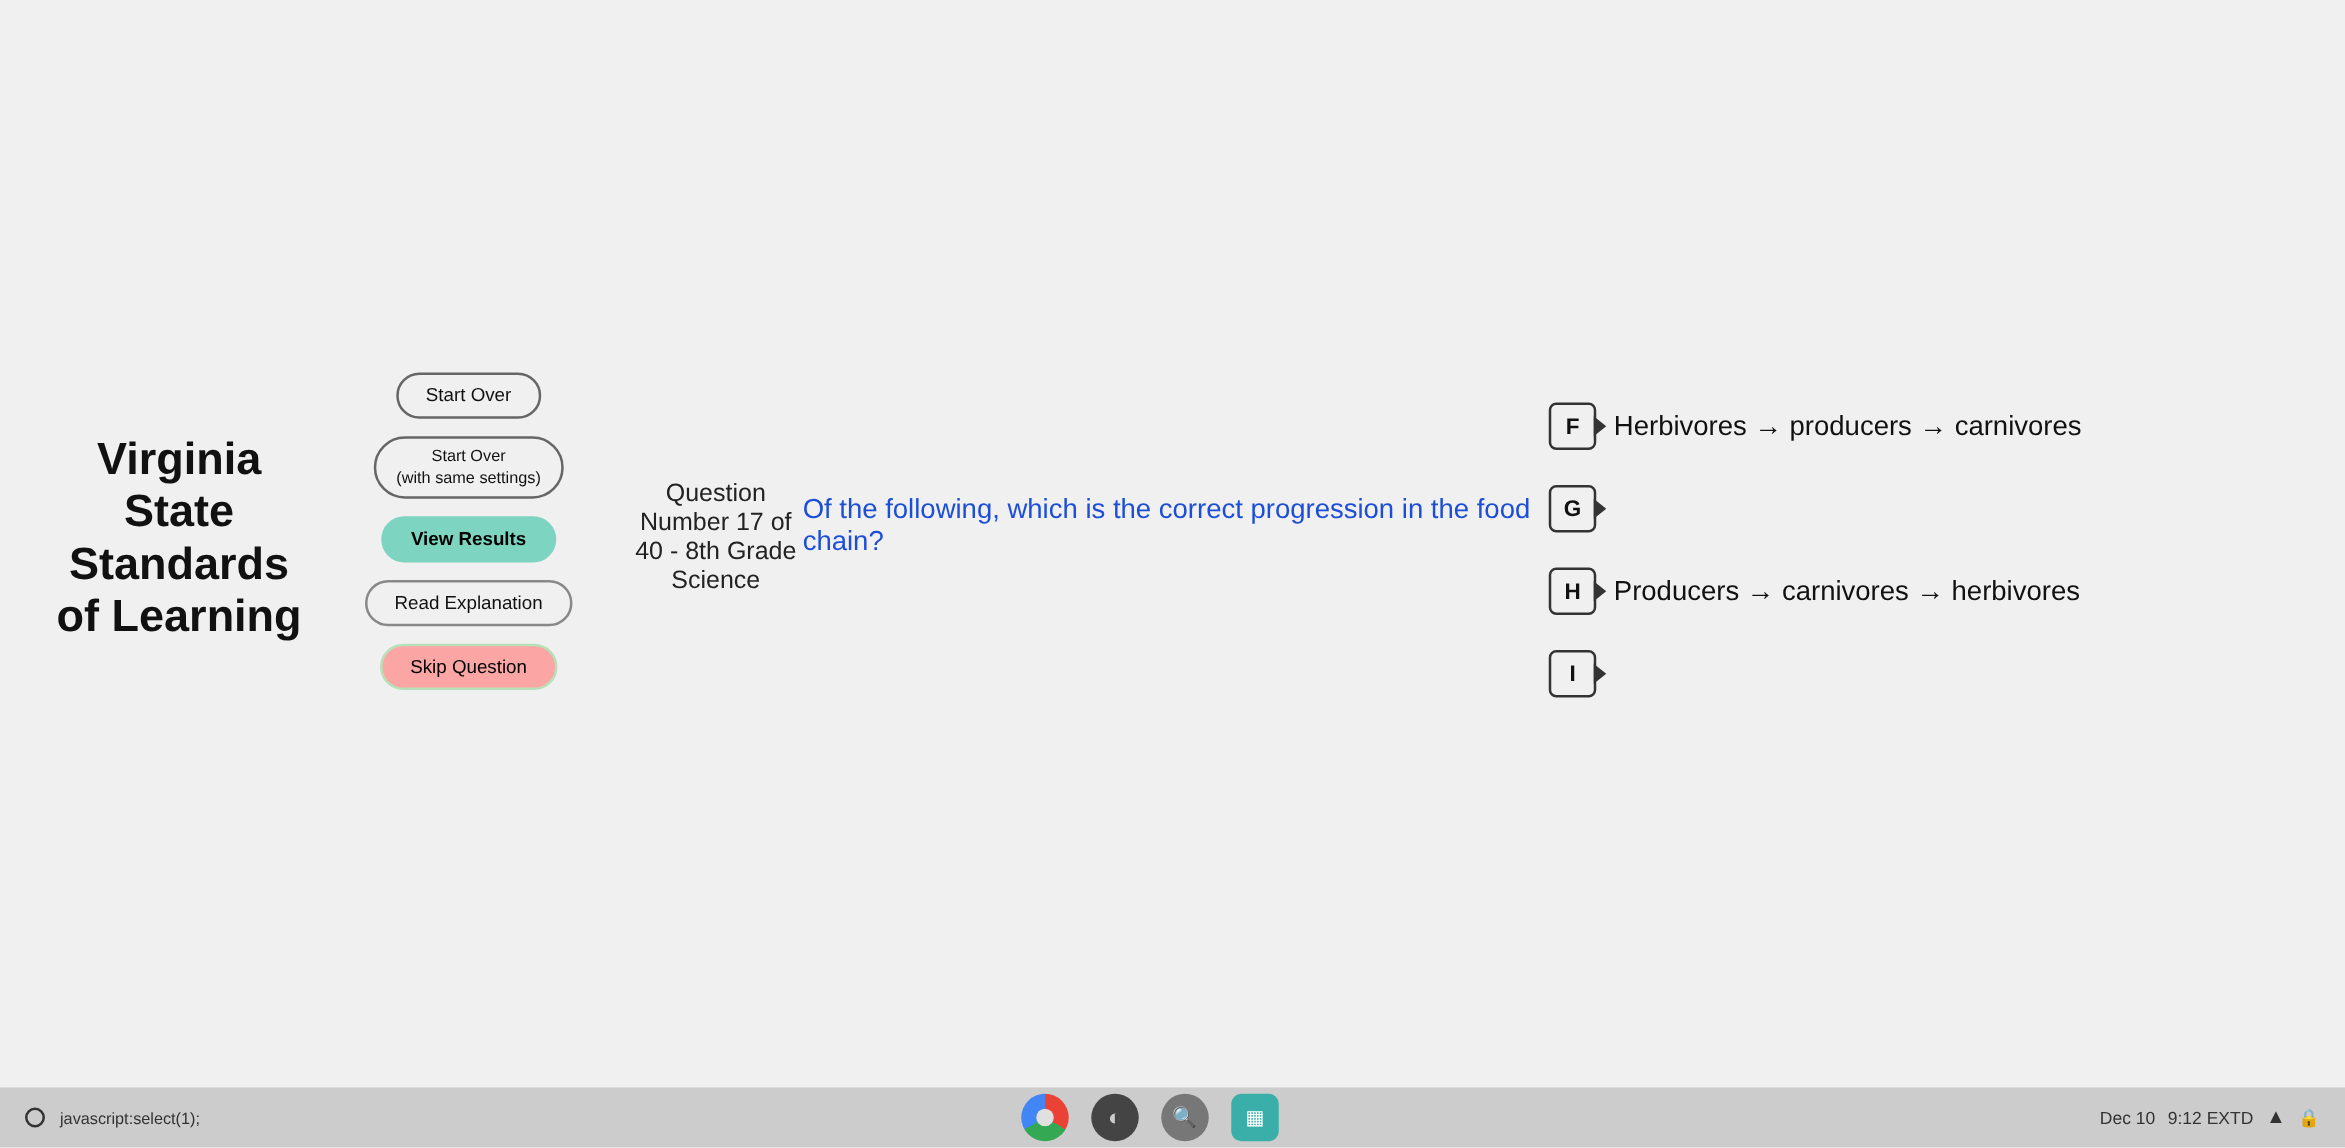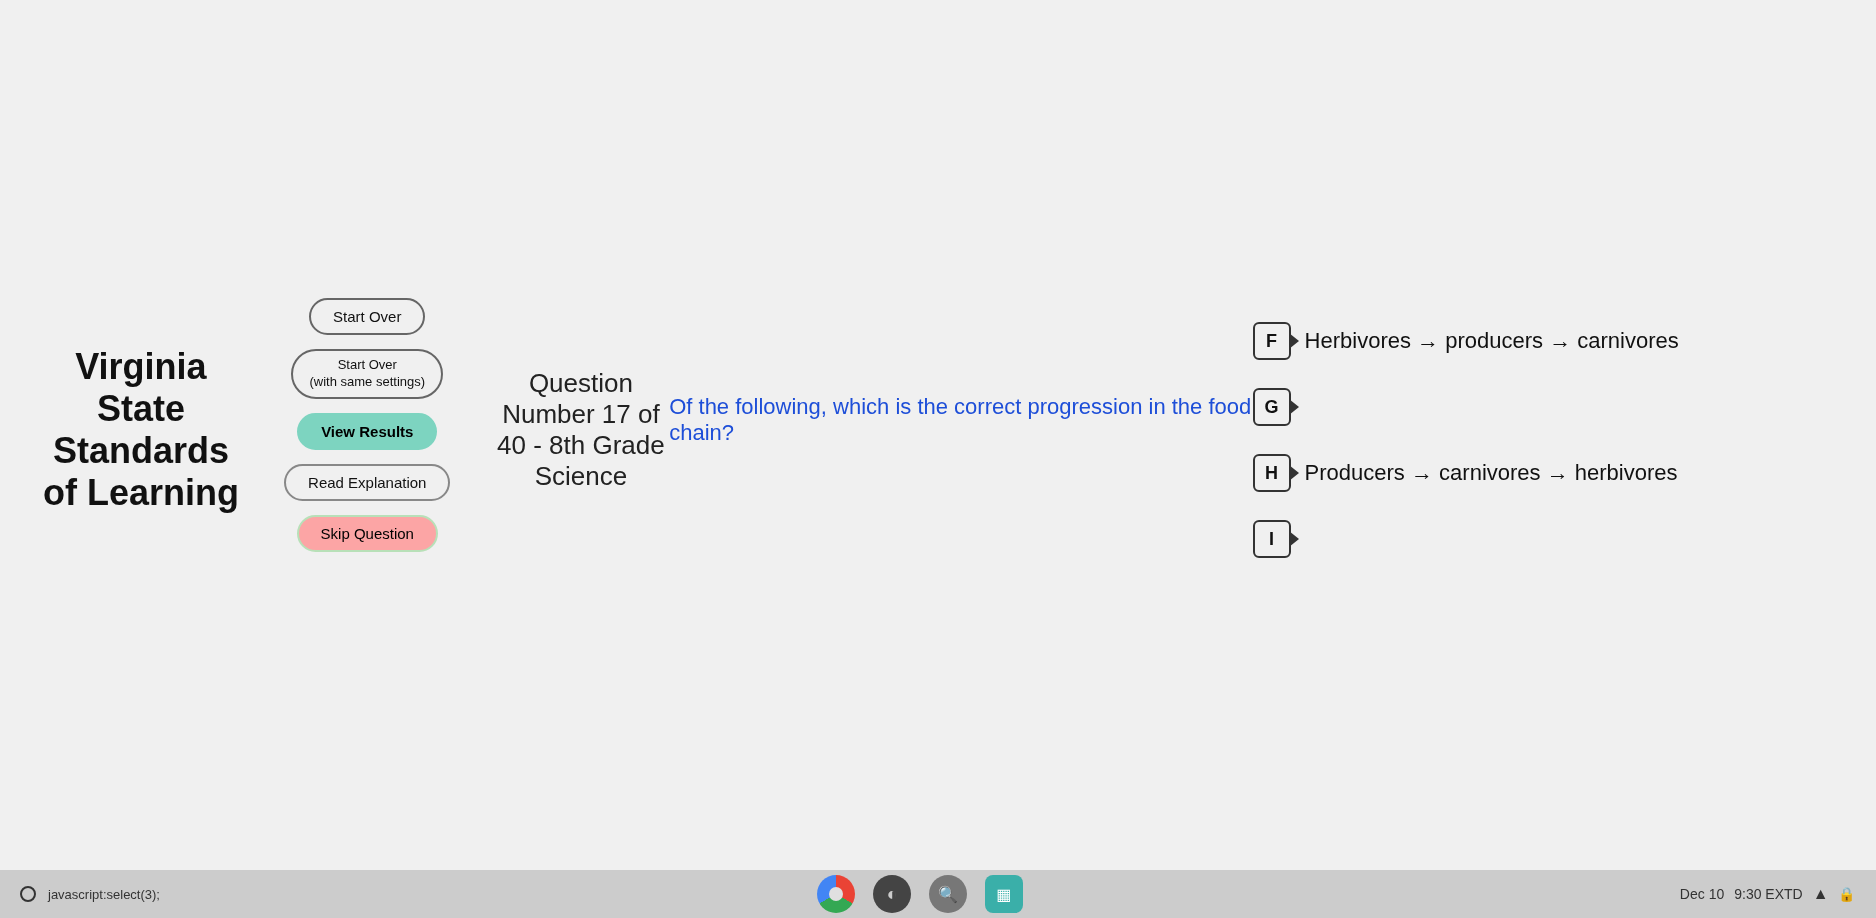--- a/index.html
+++ b/index.html
@@ -80,21 +80,21 @@
     }
 
     .btn-start-over-same {
       font-size: 13px;
       text-align: center;
       line-height: 1.3;
       padding: 6px 16px;
     }
 
     .question-meta {
-      font-size: 26px;
+      font-size: 20px;
       color: #222;
       margin-bottom: 20px;
       text-align: center;
     }
 
     .question-text {
       font-size: 22px;
       color: #1d4ed8;
       margin-bottom: 40px;
       text-align: left;
@@ -267,35 +267,35 @@
 
     <div class="answer-option">
       <span class="answer-label">I</span>
     </div>
   </div>
 </div>
 
 <div class="status-bar">
   <div class="status-left">
     <div class="status-circle"></div>
-    <span class="status-js">javascript:select(3);</span>
+    <span class="status-js">javascript:select(1);</span>
   </div>
 
   <div class="taskbar-icons">
     <div class="taskbar-icon taskbar-icon-chrome"></div>
     <div class="taskbar-icon taskbar-icon-dark" style="background:#444; color:#ccc; font-size:18px;">
       <span>◐</span>
     </div>
     <div class="taskbar-icon" style="background:#777; color:#eee; font-size:16px; border-radius:50%;">
       <span>🔍</span>
     </div>
     <div class="taskbar-icon taskbar-icon-teal" style="background:#3aafa9; color:#fff; font-size:16px; border-radius:8px;">
       <span>▦</span>
     </div>
   </div>
 
   <div class="status-right">
     <span>Dec 10</span>
-    <span>9:30 EXTD</span>
+    <span>9:12 EXTD</span>
     <span class="wifi-icon">▲</span>
     <span>🔒</span>
   </div>
 </div>
 
 </body></html>

